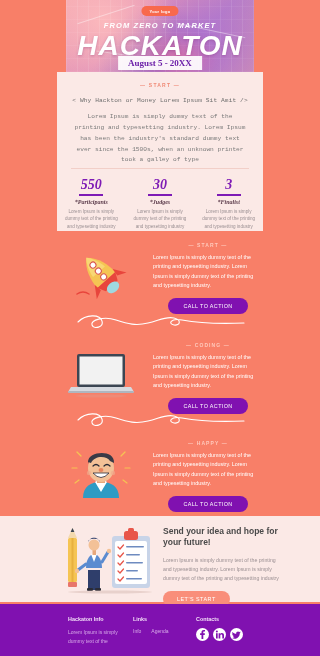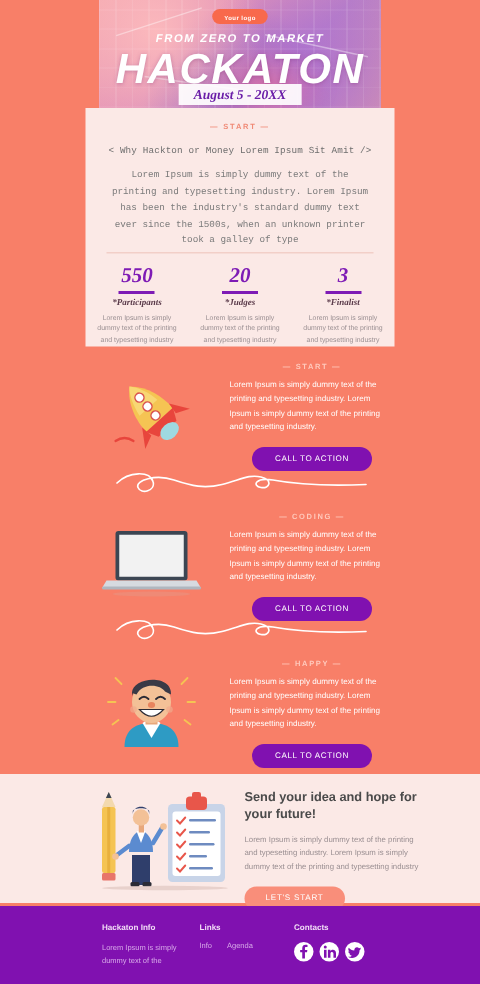--- a/index.html
+++ b/index.html
@@ -49,21 +49,21 @@
   .hero-title {
     position: absolute; left: 0; right: 0; top: 30px; text-align: center;
     color: #fff; font-size: 28px; font-weight: bold; font-style: italic;
     letter-spacing: 1px; text-shadow: 0 1px 3px rgba(120,40,110,.35);
   }
   .hero-date-wrap {
     position: absolute; left: 50%; top: 56px; transform: translateX(-50%);
     background: rgba(255,255,255,.92); padding: 2px 10px;
   }
   .hero-date {
-    color: #6B1FA8; font-size: 9px; font-weight: bold; font-style: italic;
+    color: #6B1FA8; font-size: 9px; font-weight: bold; 
     font-family: "Liberation Serif", serif; white-space: nowrap;
   }
 
   
   .intro {
     position: absolute; left: 57px; top: 72px; width: 206px; height: 96px;
     background: #FBE9E6; text-align: center; padding-top: 10px;
   }
   .sec-label {
     font-size: 5px; font-weight: bold; letter-spacing: 1.2px; color: #F08A76;
@@ -187,21 +187,21 @@
   </div>
 
   <div class="stats">
     <div class="stat">
       <div class="stat-num">550</div>
       <div class="stat-rule"></div>
       <div class="stat-label">*Participants</div>
       <div class="stat-desc">Lorem Ipsum is simply dummy text of the printing and typesetting industry</div>
     </div>
     <div class="stat">
-      <div class="stat-num">20</div>
+      <div class="stat-num">30</div>
       <div class="stat-rule"></div>
       <div class="stat-label">*Judges</div>
       <div class="stat-desc">Lorem Ipsum is simply dummy text of the printing and typesetting industry</div>
     </div>
     <div class="stat">
       <div class="stat-num">3</div>
       <div class="stat-rule"></div>
       <div class="stat-label">*Finalist</div>
       <div class="stat-desc">Lorem Ipsum is simply dummy text of the printing and typesetting industry</div>
     </div>

